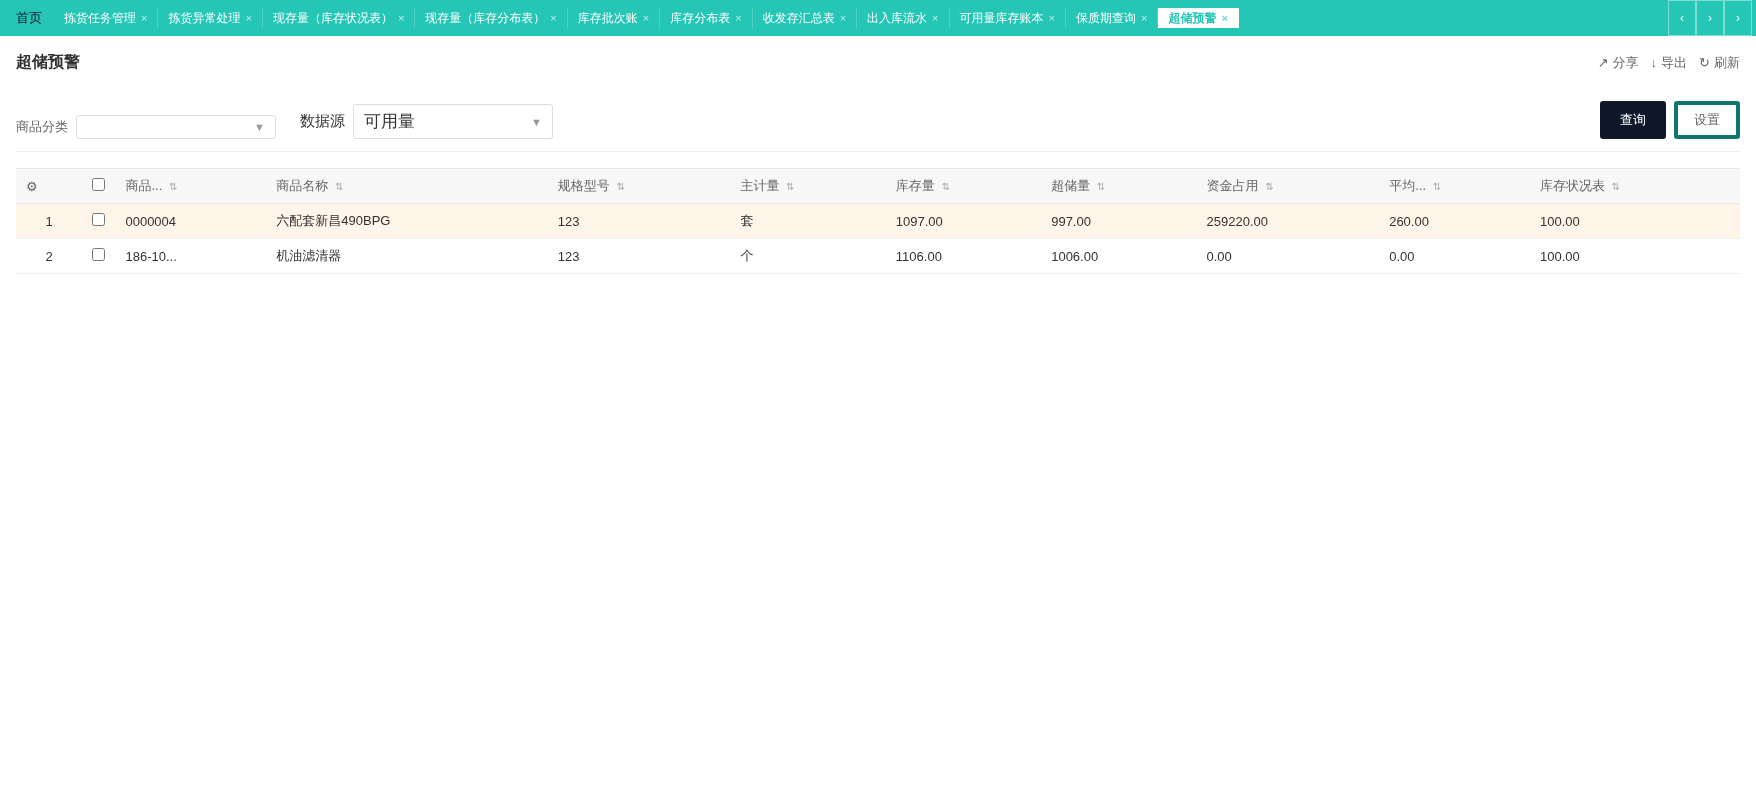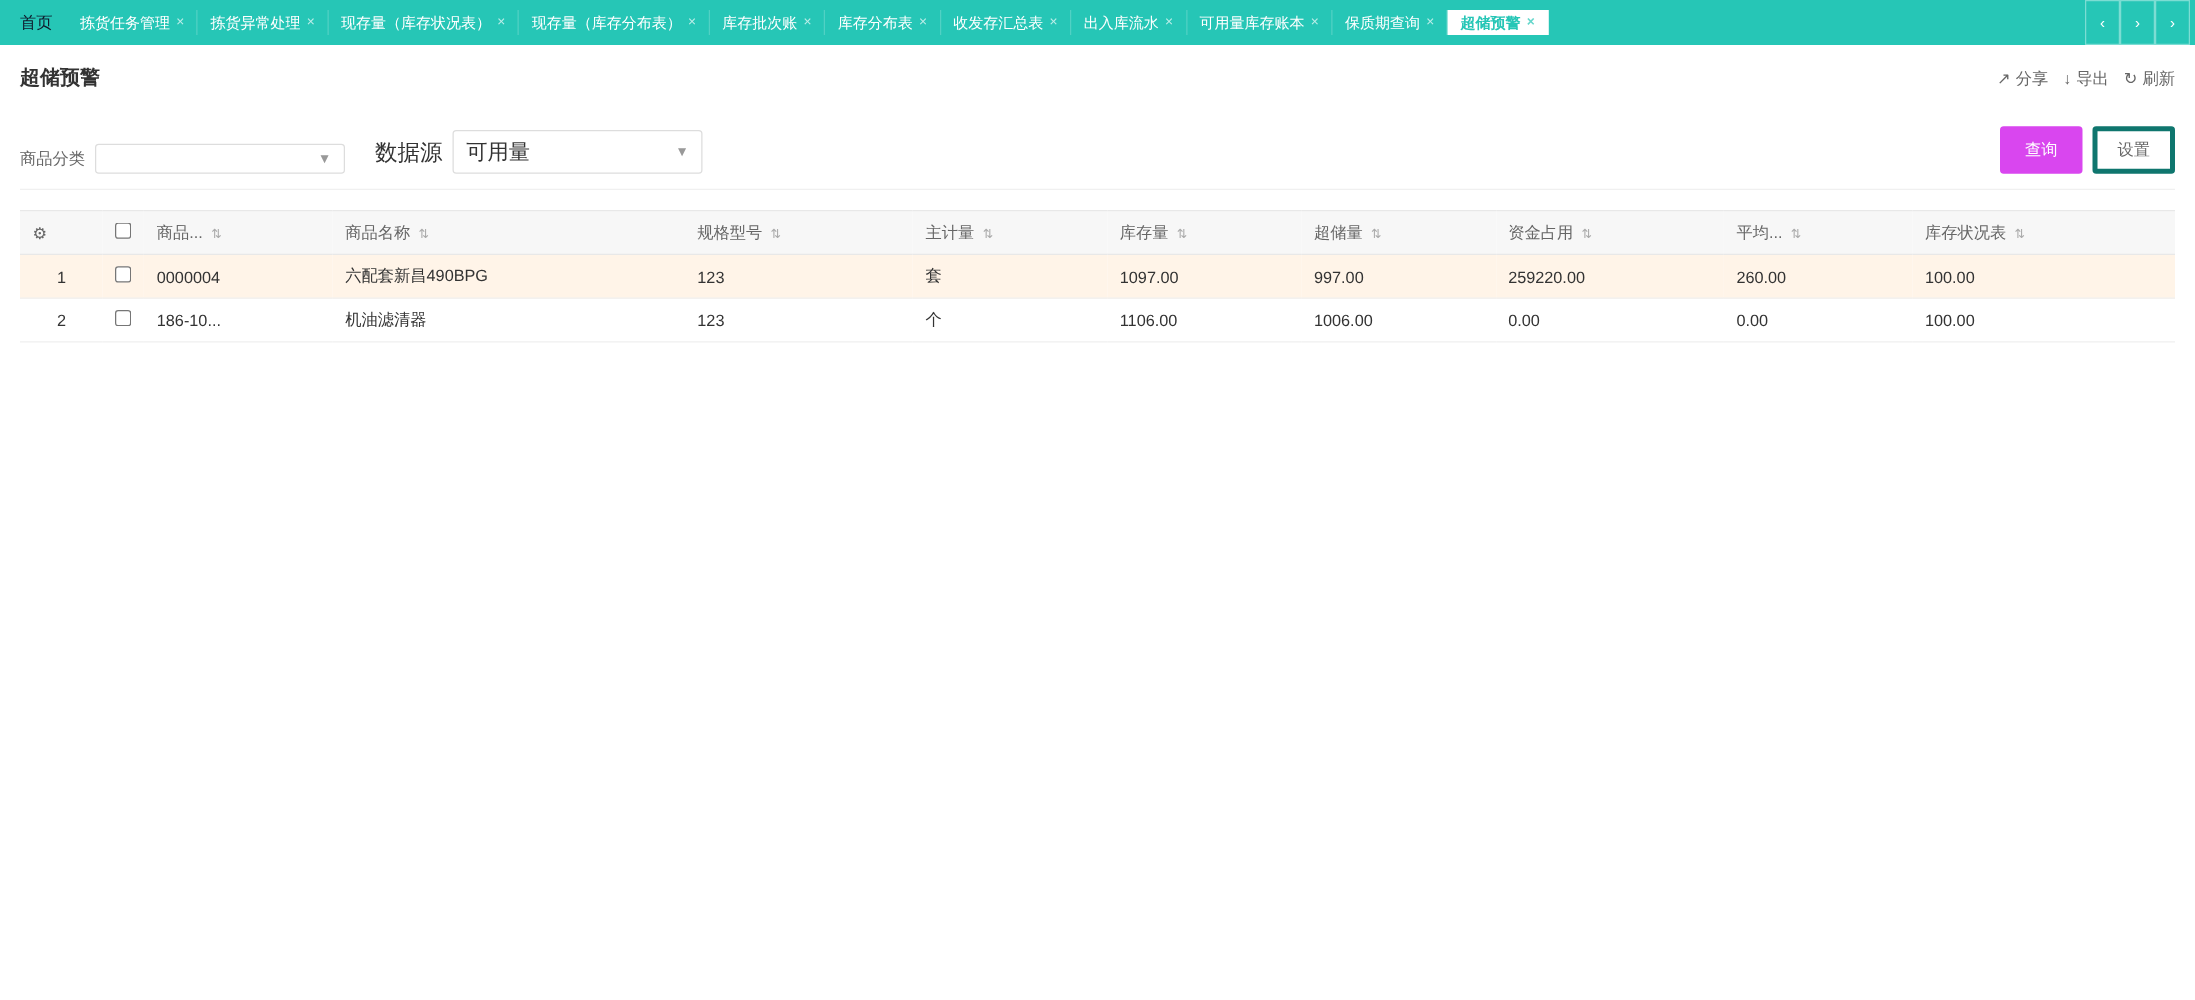--- a/index.html
+++ b/index.html
@@ -133,21 +133,21 @@
       color: #999;
       font-size: 11px;
     }
 
     .filter-right {
       margin-left: auto;
       display: flex;
       gap: 8px;
     }
     .btn-query {
-      background: #d946ef;
+      background: #0f172a;
       color: #fff;
       border: none;
       border-radius: 3px;
       padding: 6px 20px;
       cursor: pointer;
       font-size: 13px;
     }
     .btn-settings {
       background: #fff;
       color: #666;
@@ -203,21 +203,21 @@
       accent-color: #26c6b6;
     }
     .gear-cell {
       text-align: center;
       color: #666;
     }
 
     
     .datasource-label {
       color: #333;
-      font-size: 18px;
+      font-size: 15px;
       white-space: nowrap;
     }
     .datasource-value {
       color: #333;
       font-size: 13px;
     }
   </style>
 </head>
 <body>
 

